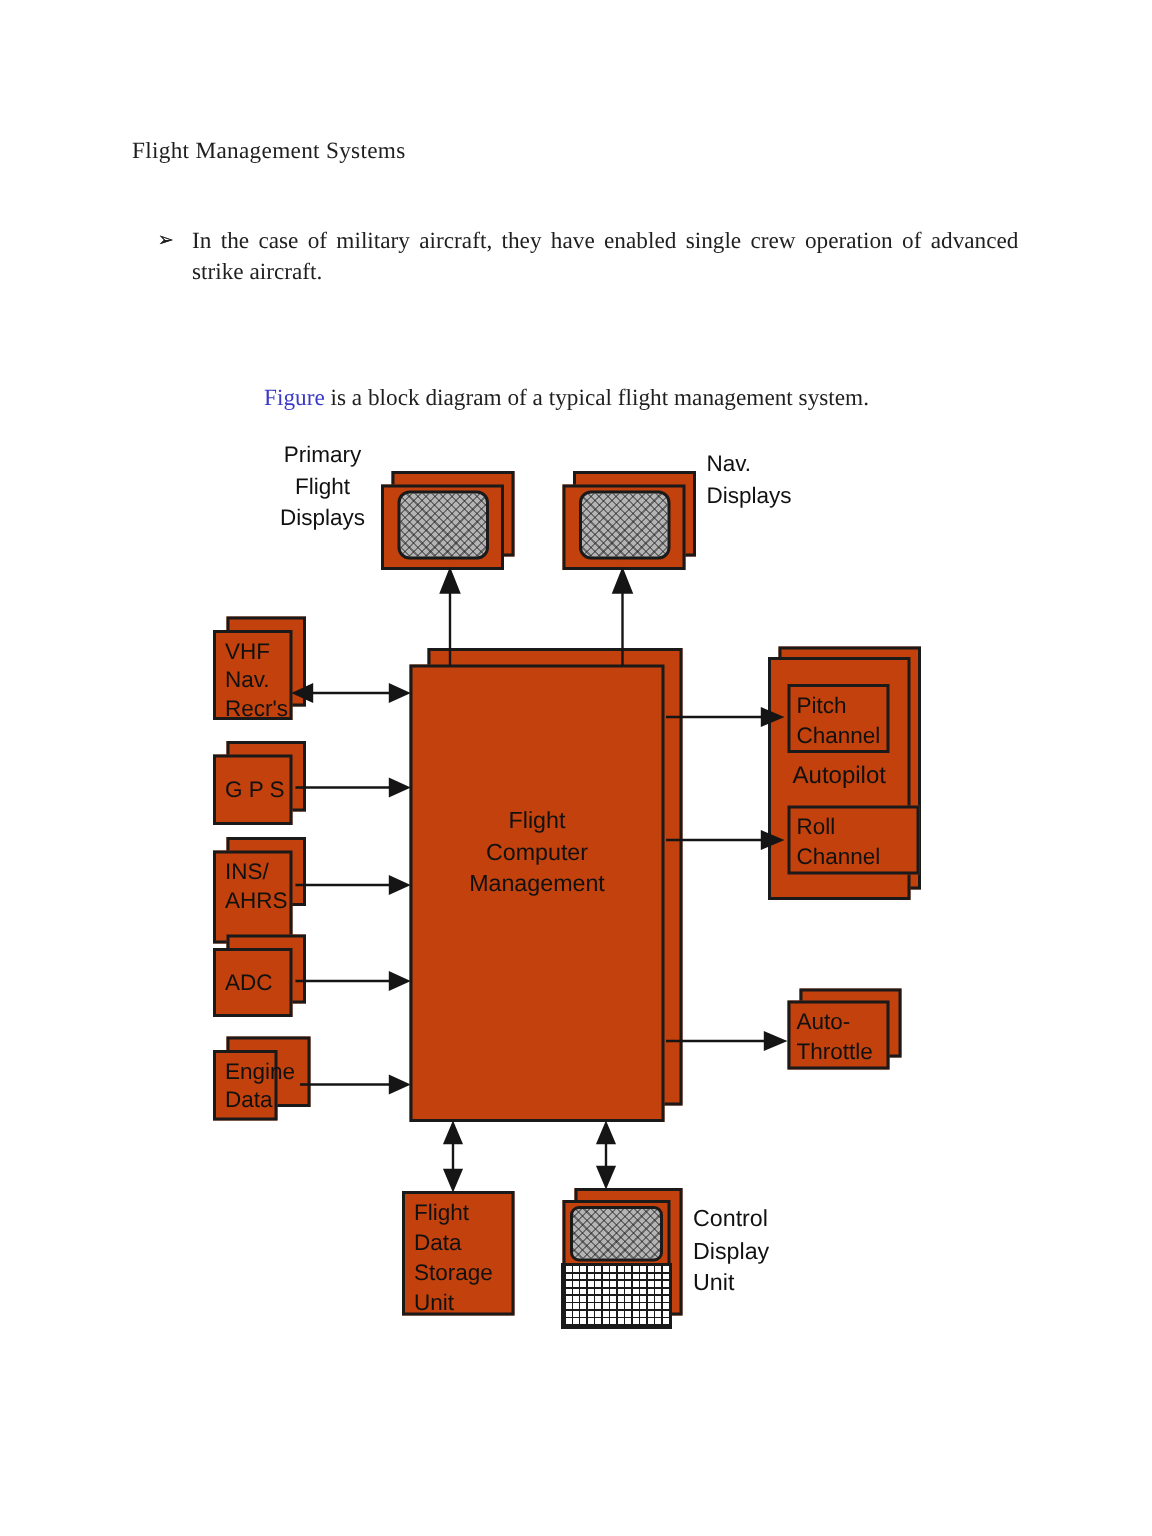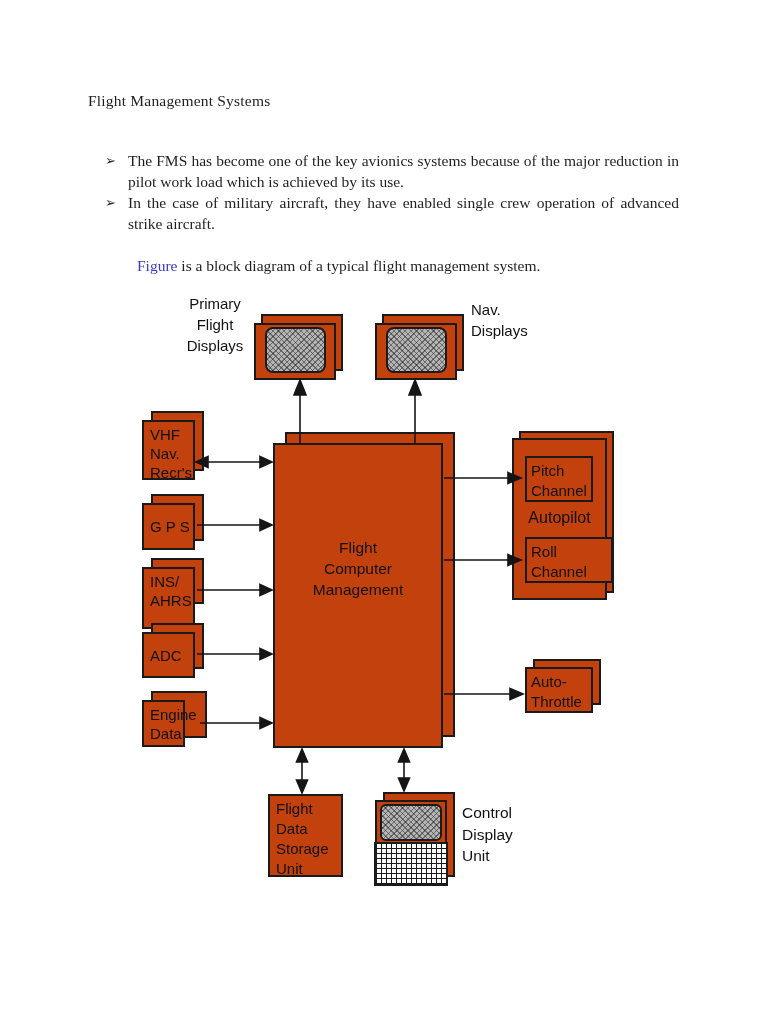--- a/index.html
+++ b/index.html
@@ -12,21 +12,21 @@
     position:absolute; left:88px; top:92px;
     font-size:15.5px; font-weight:normal; letter-spacing:.2px;
   }
   .bullets{ position:absolute; left:88px; top:150px; width:591px; }
   .bullet{ position:relative; padding-left:40px; text-align:justify;
            font-size:15.5px; line-height:21px; }
   .bullet .marker{ position:absolute; left:17px; top:0; font-size:13px;
                    font-family:"DejaVu Sans", sans-serif; }
   .figure-line{ position:absolute; left:137px; top:255px; margin:0;
                 font-size:15.5px; line-height:21px; }
-  .figure-link{ text-decoration:none; cursor:pointer; }
+  .figure-link{ text-decoration:none; cursor:pointer;margin-left:39px; }
 
   
   .diagram{ position:absolute; inset:0; font-family:"Liberation Sans", sans-serif;
             color:#111; font-size:15px; }
   .box,.sheet{
     position:absolute; box-sizing:border-box; background:#c2410c;
     border:2px solid #1a1a1a;
   }
   .lbl{ position:absolute; line-height:21px; }
   .lbl span{ display:block; }
@@ -55,21 +55,20 @@
 </head>
 <body>
 
 <div class="page">
 
   <div class="doc-title">Flight Management Systems</div>
 
   <div class="bullets">
     <div class="bullet">
       <span class="marker">➢</span>
-      <span>The FMS has become one of the key avionics systems because of the major reduction in pilot work load which is achieved by its use.</span>
     </div>
     <div class="bullet">
       <span class="marker">➢</span>
       <span>In the case of military aircraft, they have enabled single crew operation of advanced strike aircraft.</span>
     </div>
   </div>
 
   <p class="figure-line"><a class="figure-link" style="color:#3a3ac8">Figure</a><span> is a block diagram of a typical flight management system.</span></p>
 
   <div class="diagram">

